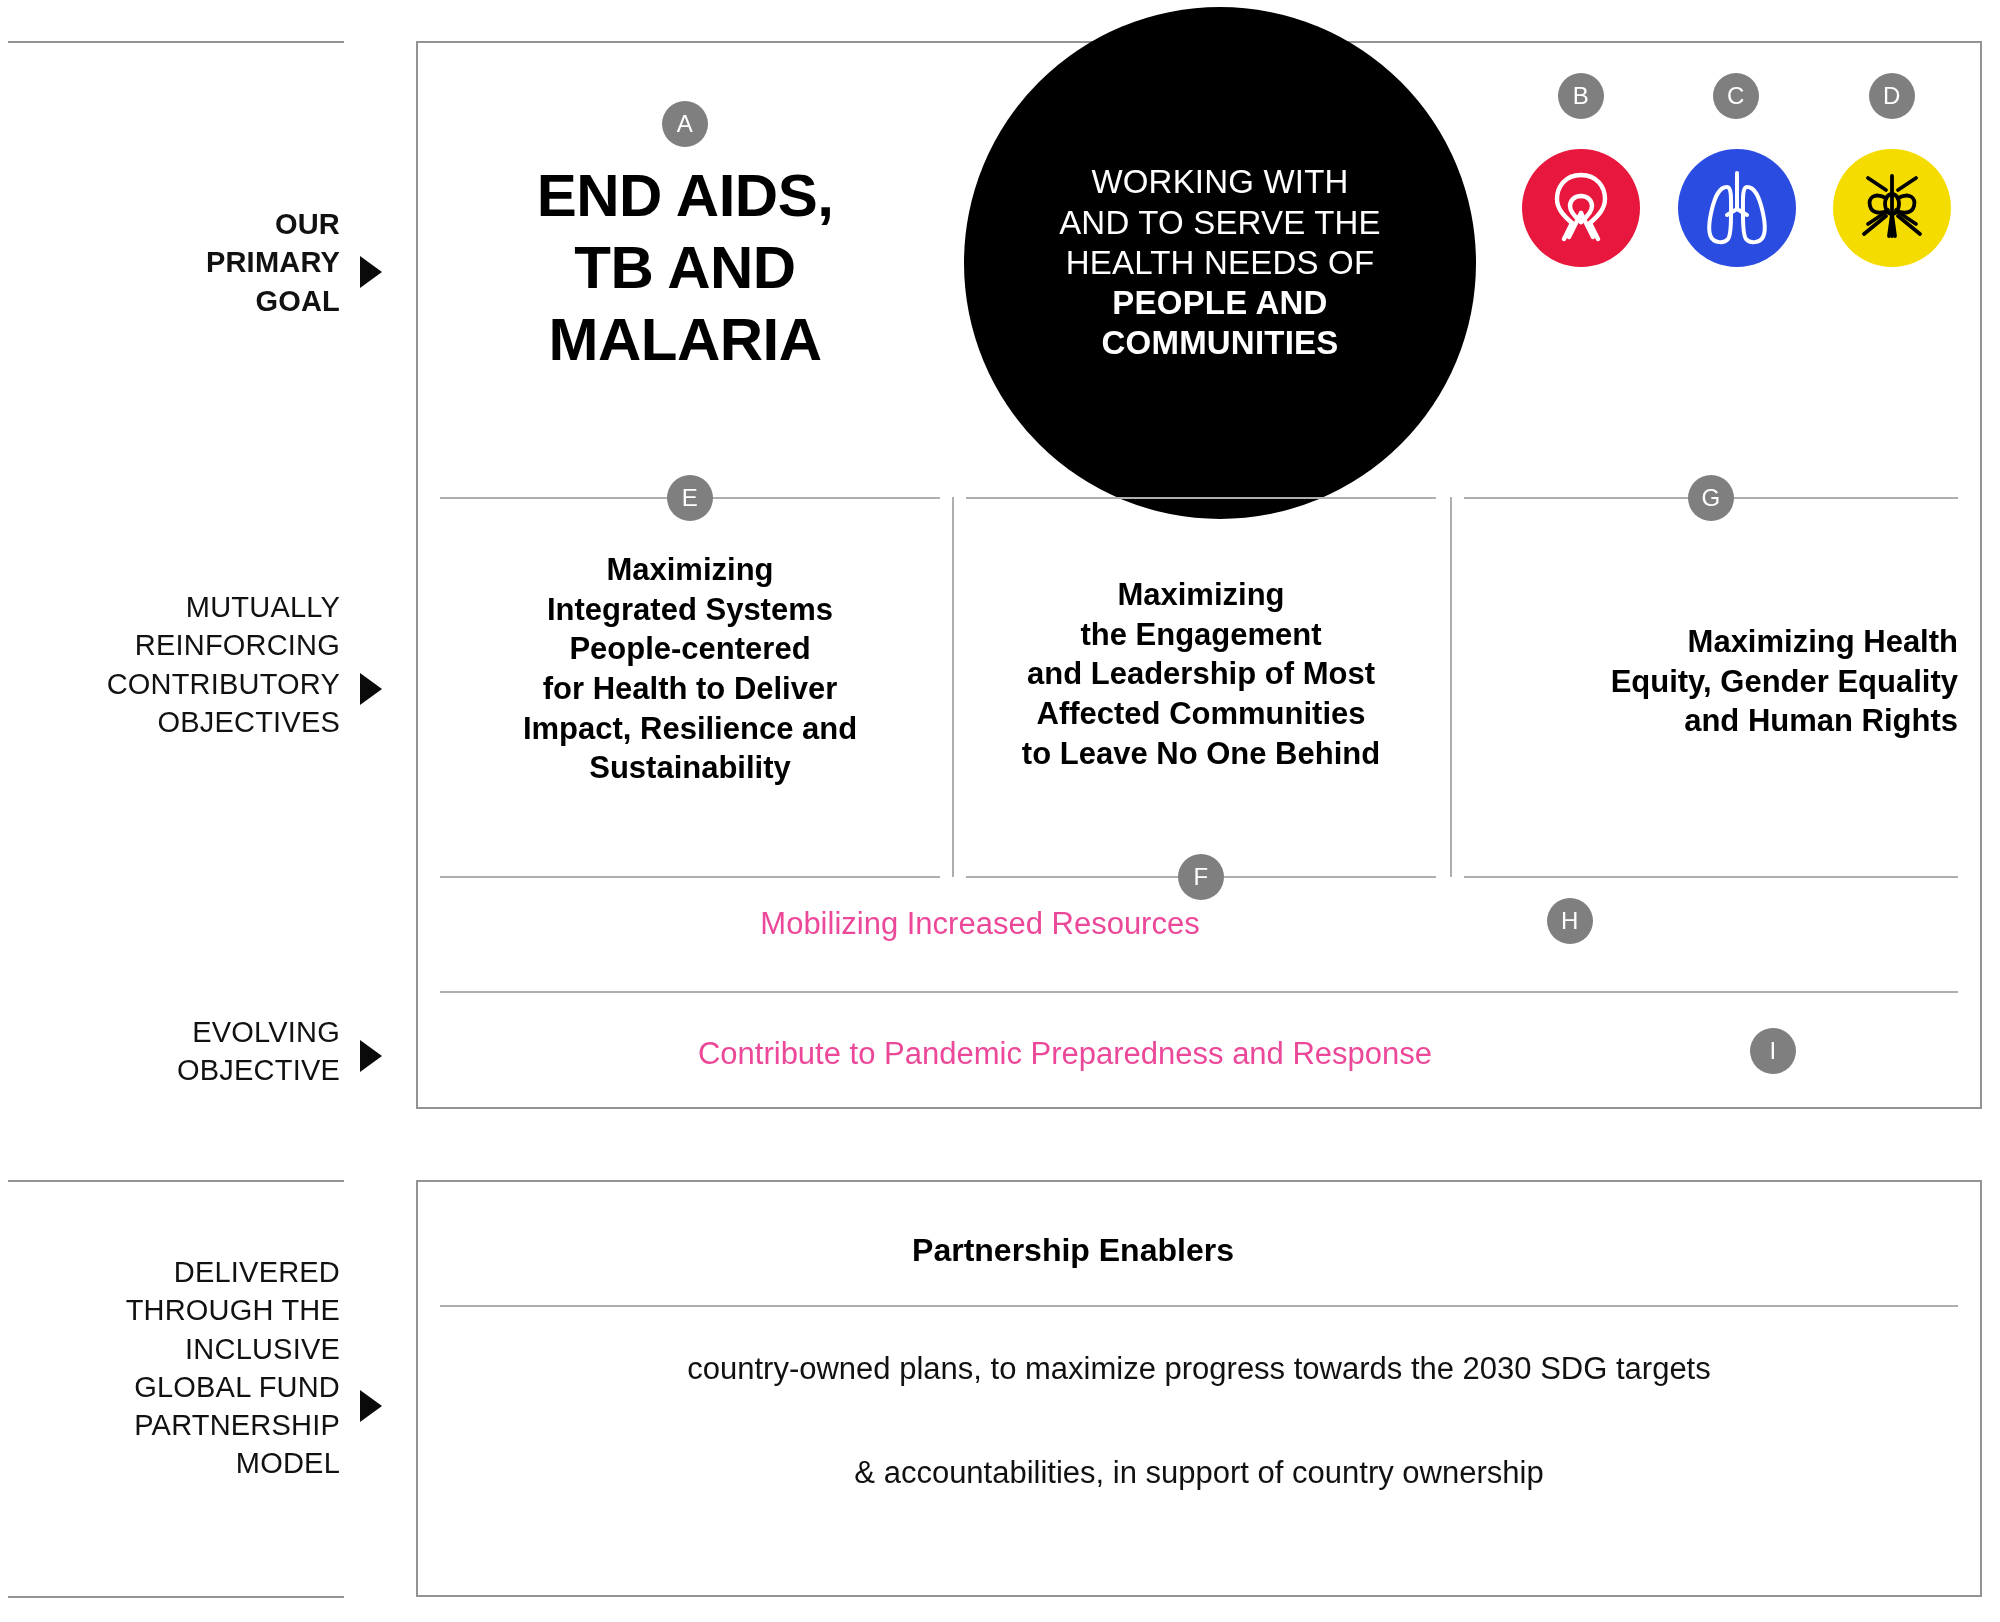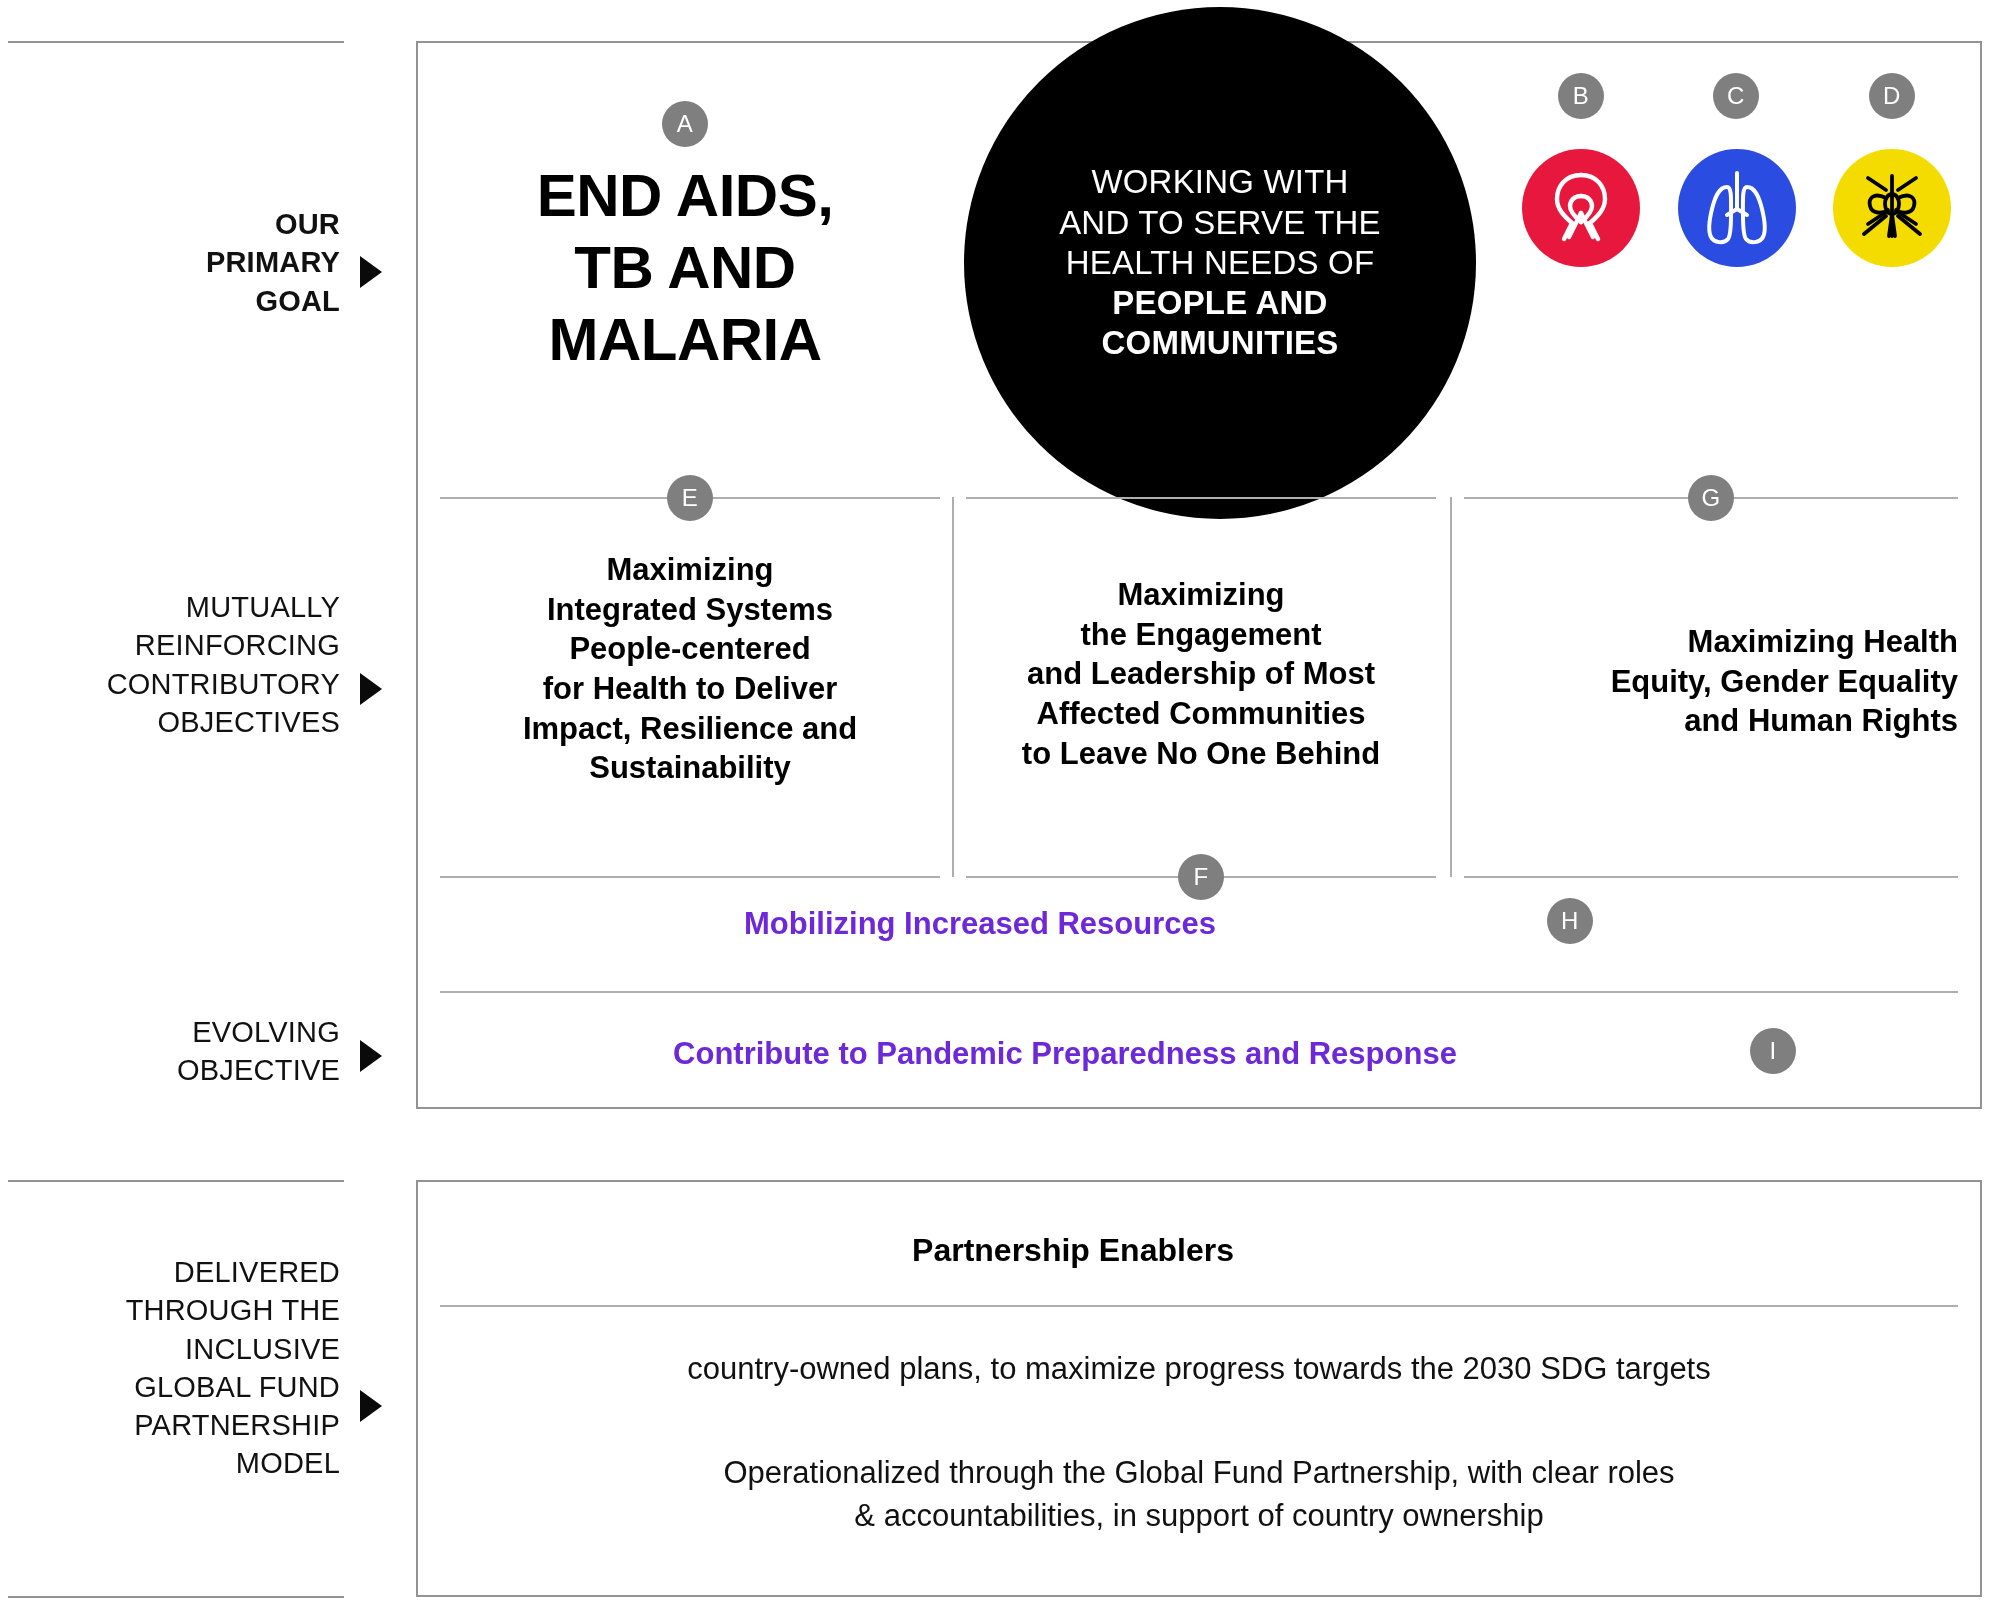--- a/index.html
+++ b/index.html
@@ -136,24 +136,24 @@
   .vrule {
     position: absolute;
     width: 2px;
     background: #aeaeae;
   }
 
   
   .band-text {
     position: absolute;
     text-align: center;
-    font-weight: 700;
+    font-weight: 400;
     font-size: 31px;
     line-height: 1.2;
-    color: #6d28d9;
+    color: #ec4899;
     white-space: nowrap;
   }
 
   
   .enabler-title {
     position: absolute;
     text-align: center;
     font-weight: 700;
     font-size: 32px;
     color: #000000;
@@ -324,17 +324,16 @@
 
   <div class="enabler-title" style="left:416px; top:1232px; width:1314px;">Partnership Enablers</div>
 
   <div class="rule" style="left:440px; top:1305px; width:1518px;"></div>
 
   <div class="enabler-para" style="left:440px; top:1348px; width:1518px;">
     <span class="ln">country-owned plans, to maximize progress towards the 2030 SDG targets</span>
   </div>
 
   <div class="enabler-para" style="left:440px; top:1452px; width:1518px;">
-    <span class="ln">Operationalized through the Global Fund Partnership, with clear roles</span>
     <span class="ln">&amp; accountabilities, in support of country ownership</span>
   </div>
 
 </div>
 
 </body></html>

